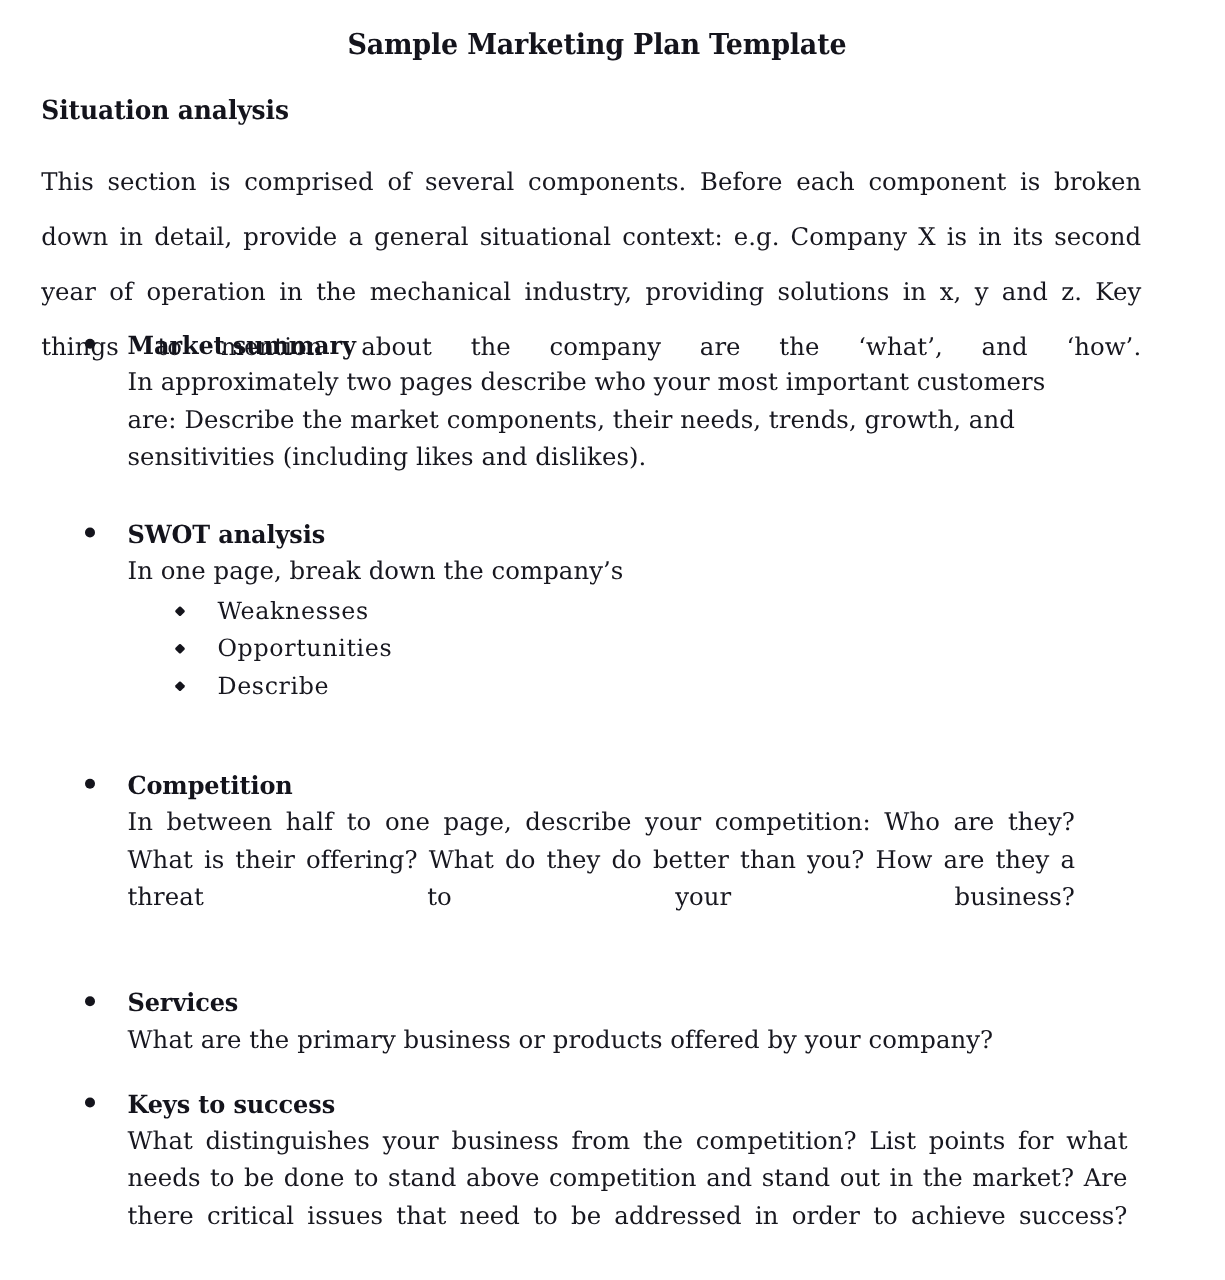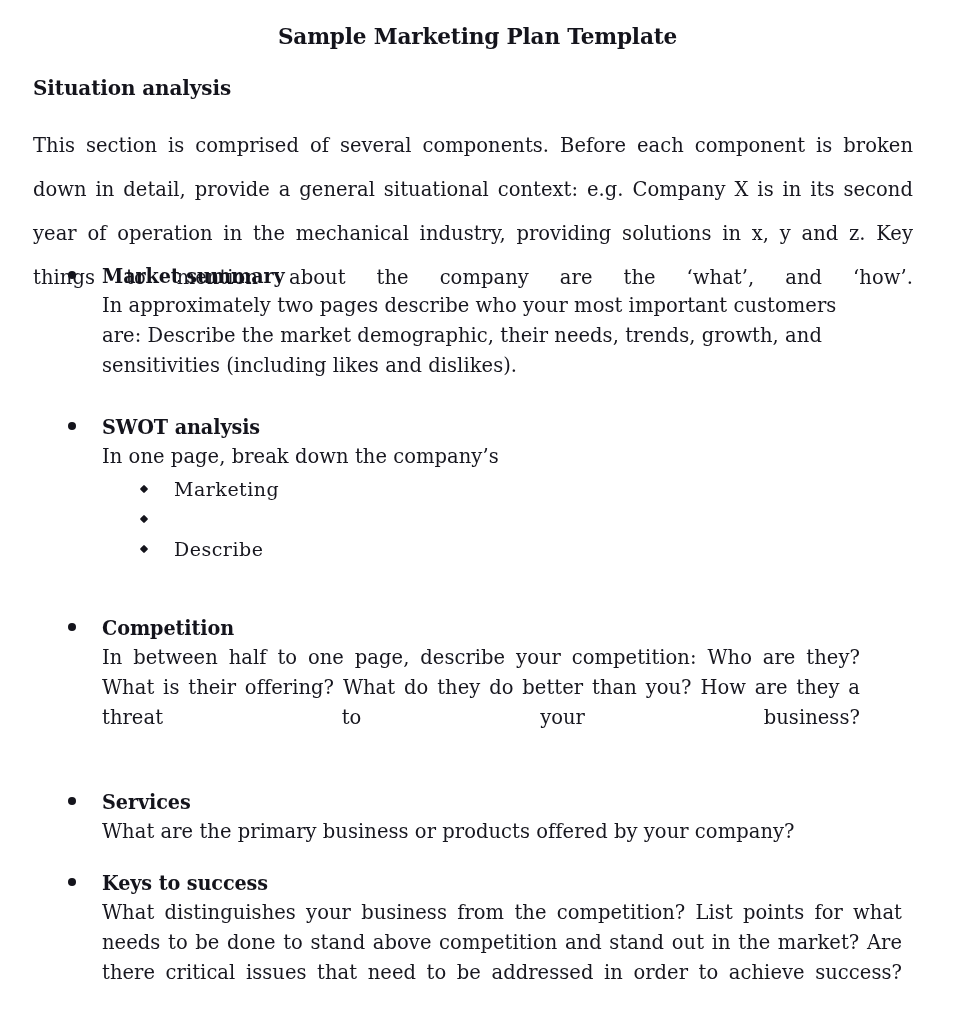--- a/index.html
+++ b/index.html
@@ -169,34 +169,35 @@
 
   <div class="section-heading">Situation analysis</div>
 
   <div class="intro-para">This section is comprised of several components. Before each component is broken down in detail, provide a general situational context: e.g. Company X is in its second year of operation in the mechanical industry, providing solutions in x, y and z. Key things to mention about the company are the ‘what’, and ‘how’.</div>
 
   <div class="bullet-list">
 
     <div class="bullet-item" style="margin-bottom:32px;">
       <span class="bullet-marker"></span>
       <div class="bullet-title">Market summary</div>
-      <div class="bullet-body">In approximately two pages describe who your most important customers are: Describe the market demographic, their needs, trends, growth, and sensitivities (including likes and dislikes).</div>
+      <div class="bullet-body">In approximately two pages describe who your most important customers are: Describe the market components, their needs, trends, growth, and sensitivities (including likes and dislikes).</div>
     </div>
 
     <div class="bullet-item gap-swot">
       <span class="bullet-marker"></span>
       <div class="bullet-title">SWOT analysis</div>
       <div class="bullet-body">In one page, break down the company’s</div>
       <ul class="sub-list">
         <li class="sub-item">
           <span class="sub-marker"></span>
-          <span class="sub-label">Marketing</span>
+          <span class="sub-label">Weaknesses</span>
         </li>
         <li class="sub-item">
           <span class="sub-marker"></span>
+          <span class="sub-label">Opportunities</span>
         </li>
         <li class="sub-item">
           <span class="sub-marker"></span>
           <span class="sub-label">Describe</span>
         </li>
       </ul>
       <div class="gap-after-subs"></div>
     </div>
 
     <div class="bullet-item" style="margin-bottom:25px;">

